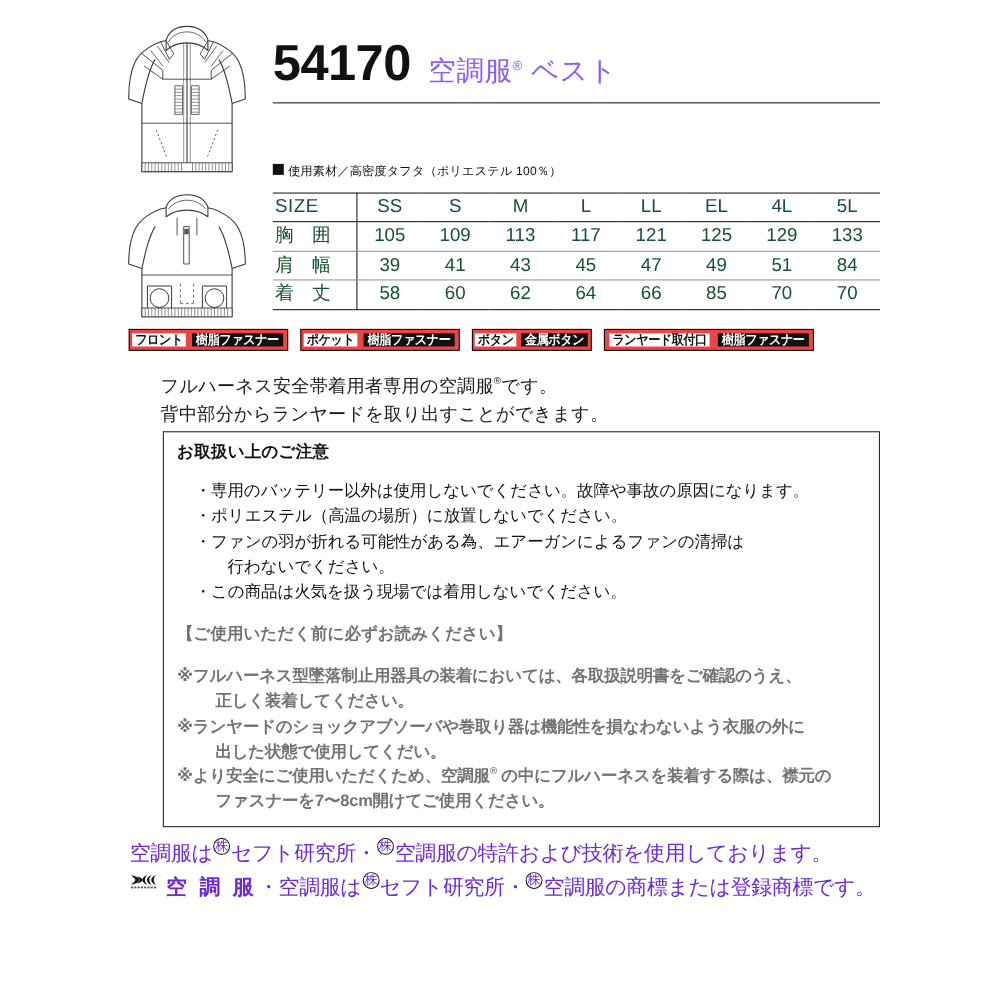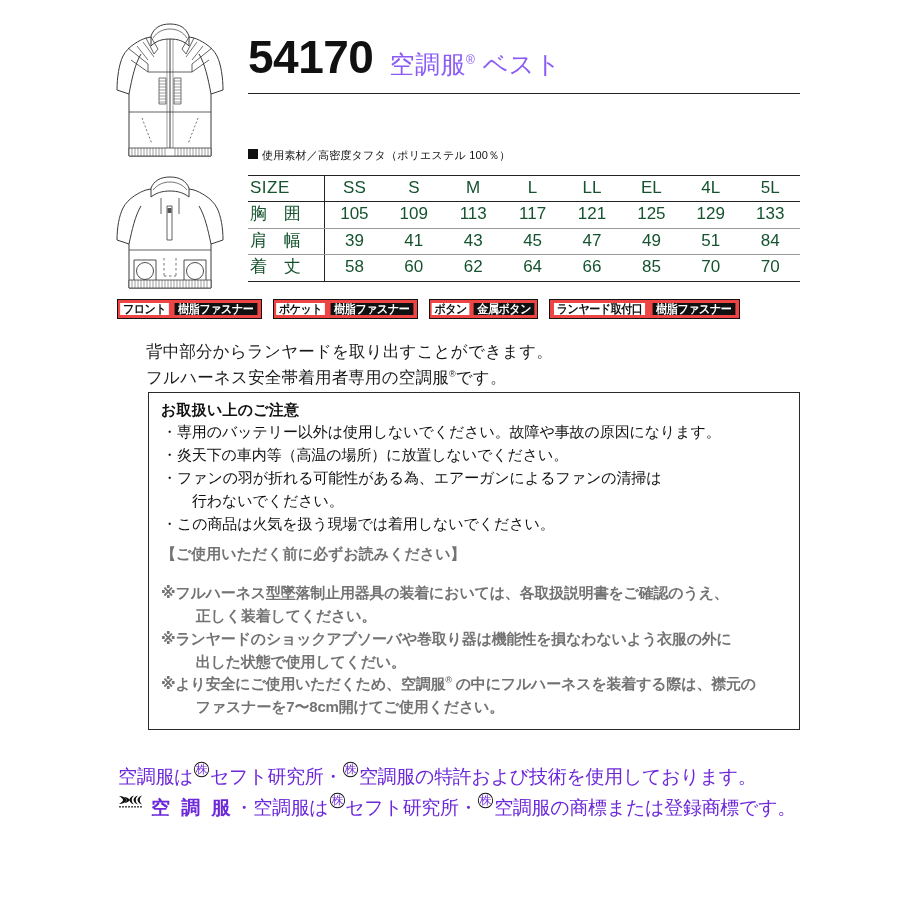--- a/index.html
+++ b/index.html
@@ -195,21 +195,21 @@
     background: #fff;
   }
   .caution h3 {
     margin: 0 0 1px 0;
     font-size: 15px;
     font-weight: bold;
     letter-spacing: 0.2px;
     color: #111;
   }
   .bullets {
-    margin: 1px;
+    margin: 16px;
     padding: 0;
     list-style: none;
   }
   .bullets li {
     font-size: 15px;
     line-height: 1.53;
     color: #111;
     letter-spacing: -0.1px;
     text-indent: -15px;
     padding-left: 15px;
@@ -445,29 +445,29 @@
       <span class="k">ボタン</span>
       <span class="v">金属ボタン</span>
     </div>
     <div class="badge">
       <span class="k">ランヤード取付口</span>
       <span class="v">樹脂ファスナー</span>
     </div>
   </div>
 
   <div class="lead">
+    <div><span>フルハーネス安全帯着用者専用の空調服</span><sup>®</sup><span>です。</span></div>
     <div>背中部分からランヤードを取り出すことができます。</div>
-    <div><span>フルハーネス安全帯着用者専用の空調服</span><sup>®</sup><span>です。</span></div>
   </div>
 
   <div class="caution">
     <h3>お取扱い上のご注意</h3>
     <ul class="bullets">
       <li><span>・専用のバッテリー以外は使用しないでください。故障や事故の原因になります。</span></li>
-      <li><span>・炎天下の車内等（高温の場所）に放置しないでください。</span></li>
+      <li><span>・ポリエステル（高温の場所）に放置しないでください。</span></li>
       <li><span>・ファンの羽が折れる可能性がある為、エアーガンによるファンの清掃は</span><span class="ind">　行わないでください。</span></li>
       <li><span>・この商品は火気を扱う現場では着用しないでください。</span></li>
     </ul>
 
     <div class="redhead">【ご使用いただく前に必ずお読みください】</div>
 
     <ul class="notes">
       <li><span>※フルハーネス型墜落制止用器具の装着においては、各取扱説明書をご確認のうえ、</span><span class="ind">　正しく装着してください。</span></li>
       <li><span>※ランヤードのショックアブソーバや巻取り器は機能性を損なわないよう衣服の外に</span><span class="ind">　出した状態で使用してくだい。</span></li>
       <li><span>※より安全にご使用いただくため、空調服</span><sup>®</sup><span> の中にフルハーネスを装着する際は、襟元の</span><span class="ind">　ファスナーを7〜8cm開けてご使用ください。</span></li>

